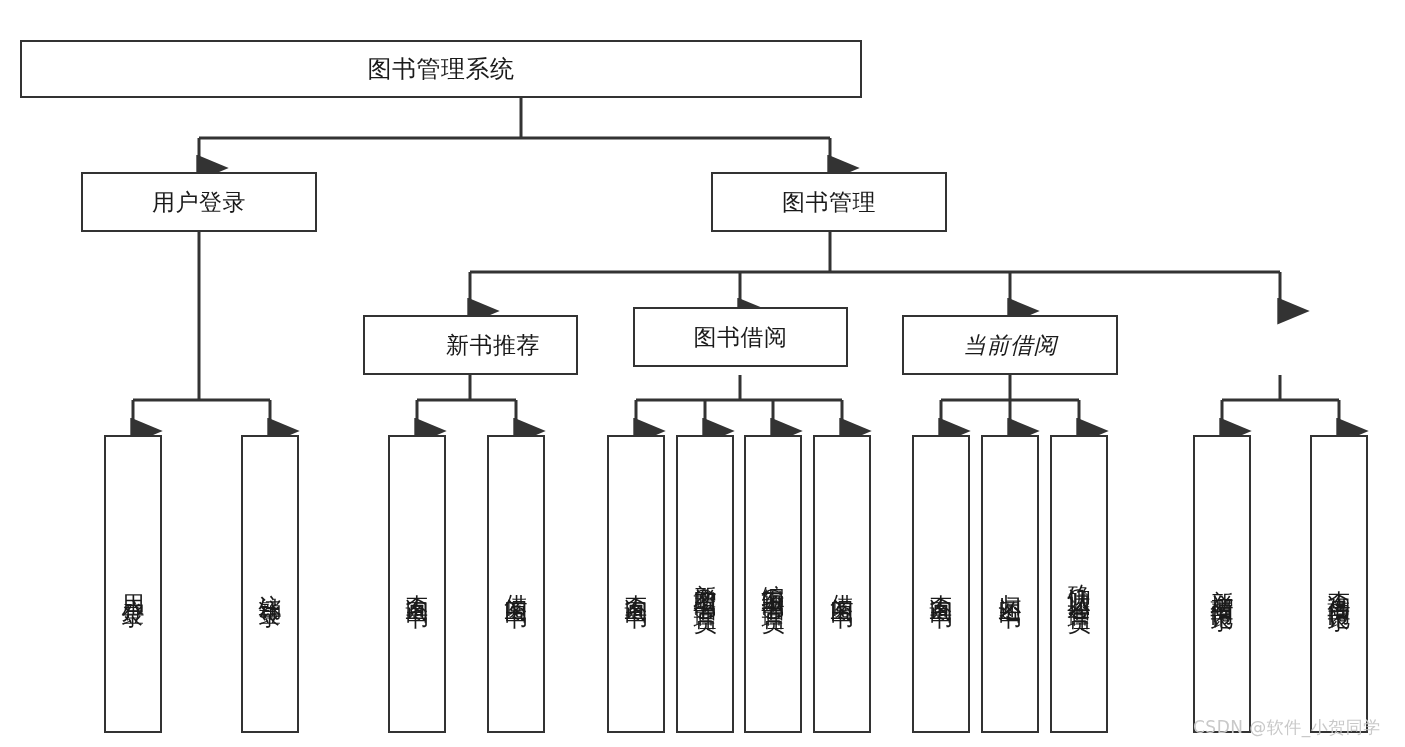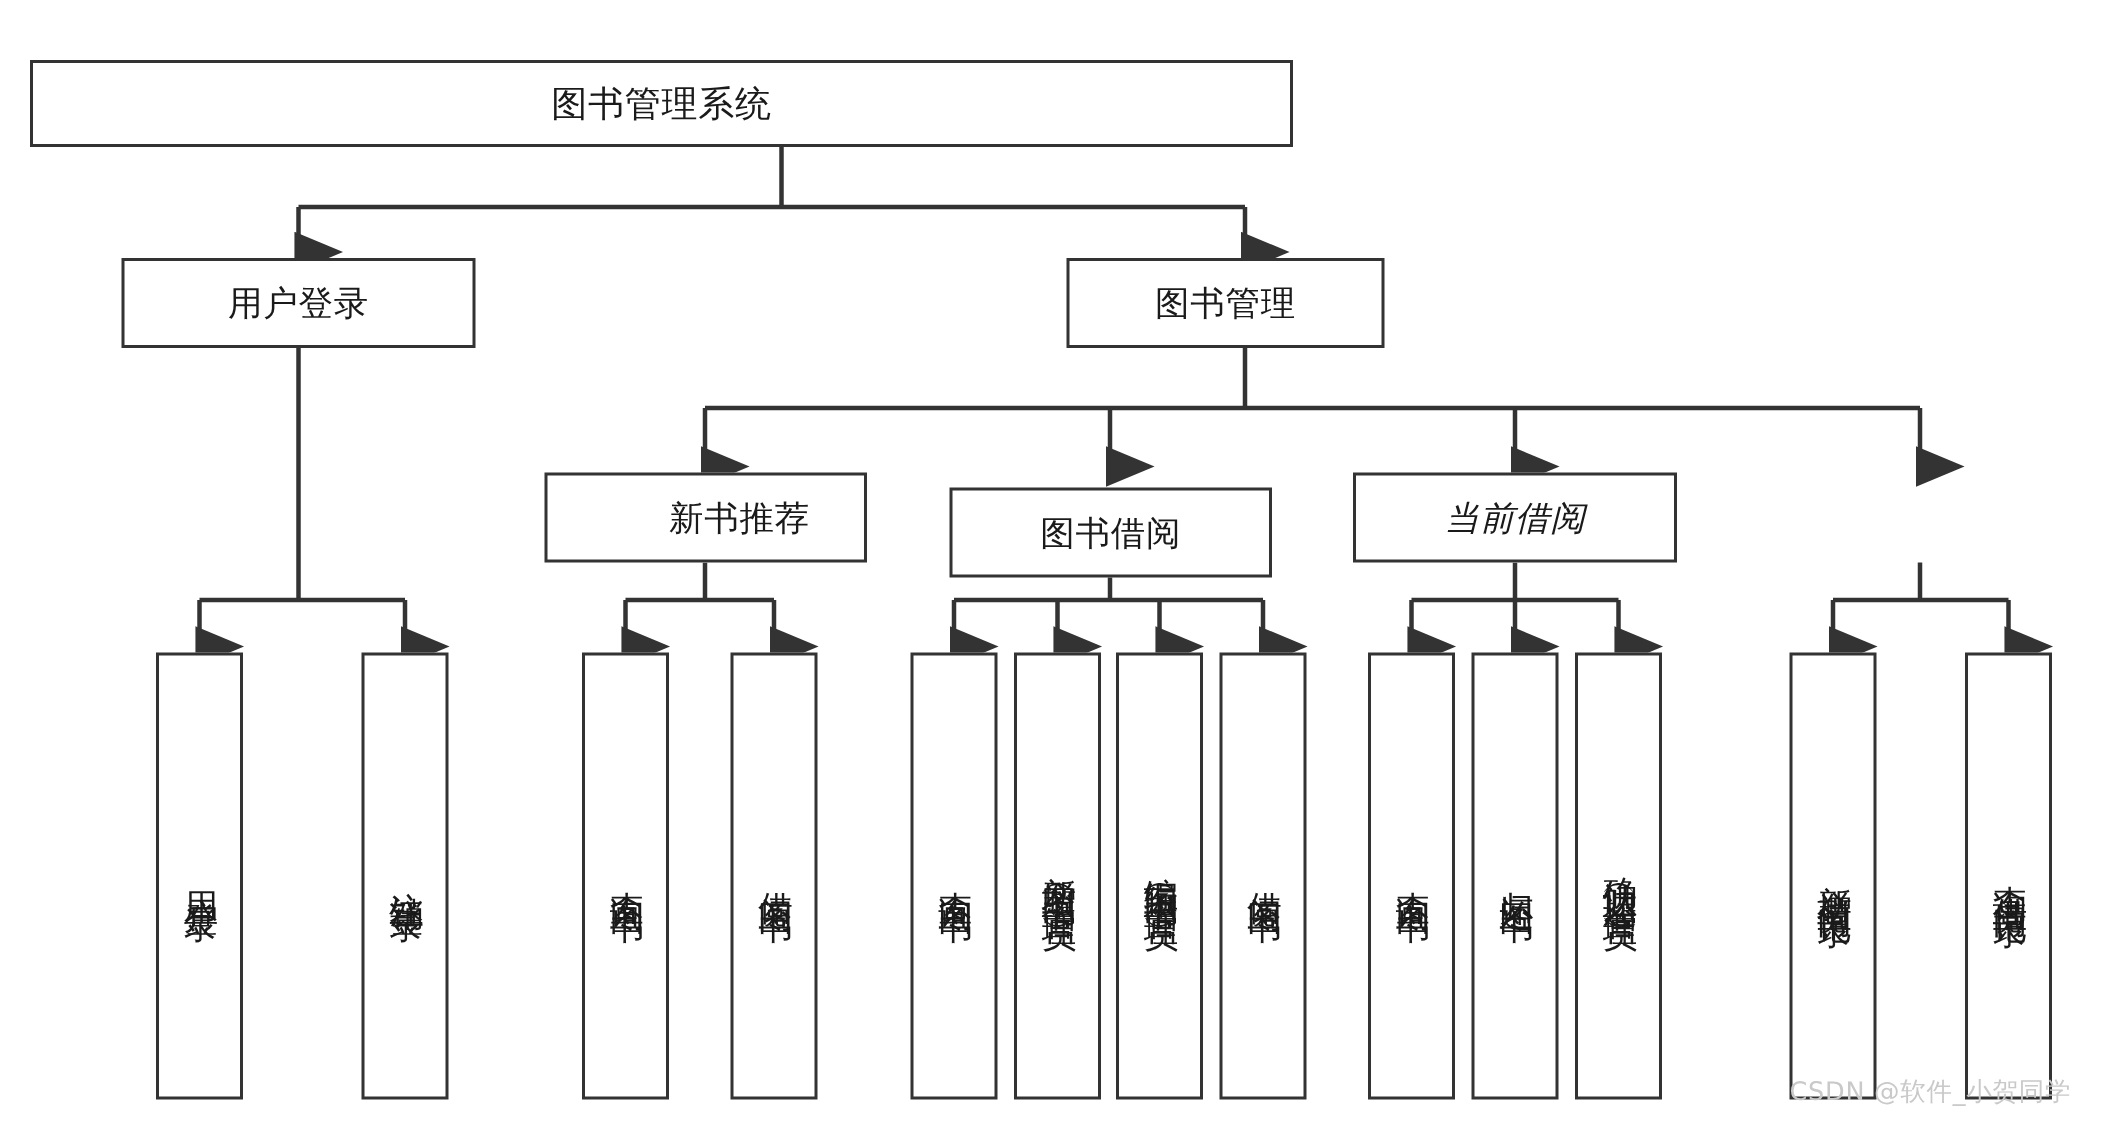--- a/index.html
+++ b/index.html
@@ -114,24 +114,24 @@
       <path d="M 1280 375 L 1280 400"></path>
       <path d="M 1222 400 L 1339 400"></path>
       <path d="M 1222 400 L 1222 431" marker-end="url(#arrow)"></path>
       <path d="M 1339 400 L 1339 431" marker-end="url(#arrow)"></path>
     </g>
   </svg>
 
   <div class="node h root" style="left:20px; top:12px; width:842px; height:58px;margin-top:28px;">图书管理系统</div>
 
   <div class="node h" style="left:81px; top:172px; width:236px; height:60px;">用户登录</div>
-  <div class="node h" style="left:711px; top:172px; width:212px; height:60px;">图书管理</div>
+  <div class="node h" style="left:711px; top:172px; width:236px; height:60px;">图书管理</div>
 
   <div class="node h" style="left:363px; top:315px; width:215px; height:60px;padding-left:45px;">新书推荐</div>
-  <div class="node h" style="left:633px; top:325px; width:215px; height:60px;">图书借阅</div>
+  <div class="node h" style="left:633px; top:307px; width:215px; height:60px;">图书借阅</div>
   <div class="node h" style="left:902px; top:315px; width:216px; height:60px;font-style:italic;">当前借阅</div>
 
   <div class="node v" style="left:104px; top:435px; width:58px; height:298px;">
     <span class="vtext">用户登录</span>
   </div>
   <div class="node v" style="left:241px; top:435px; width:58px; height:298px;">
     <span class="vtext">注销登录</span>
   </div>
 
   <div class="node v" style="left:388px; top:435px; width:58px; height:298px;">

